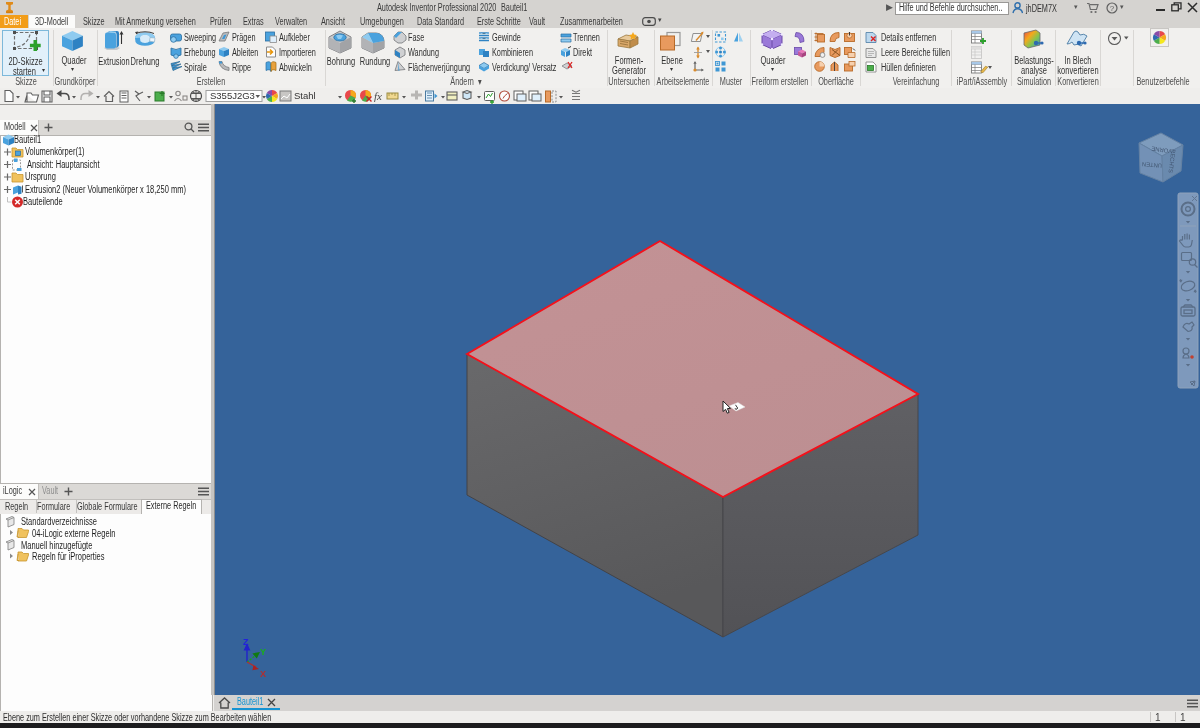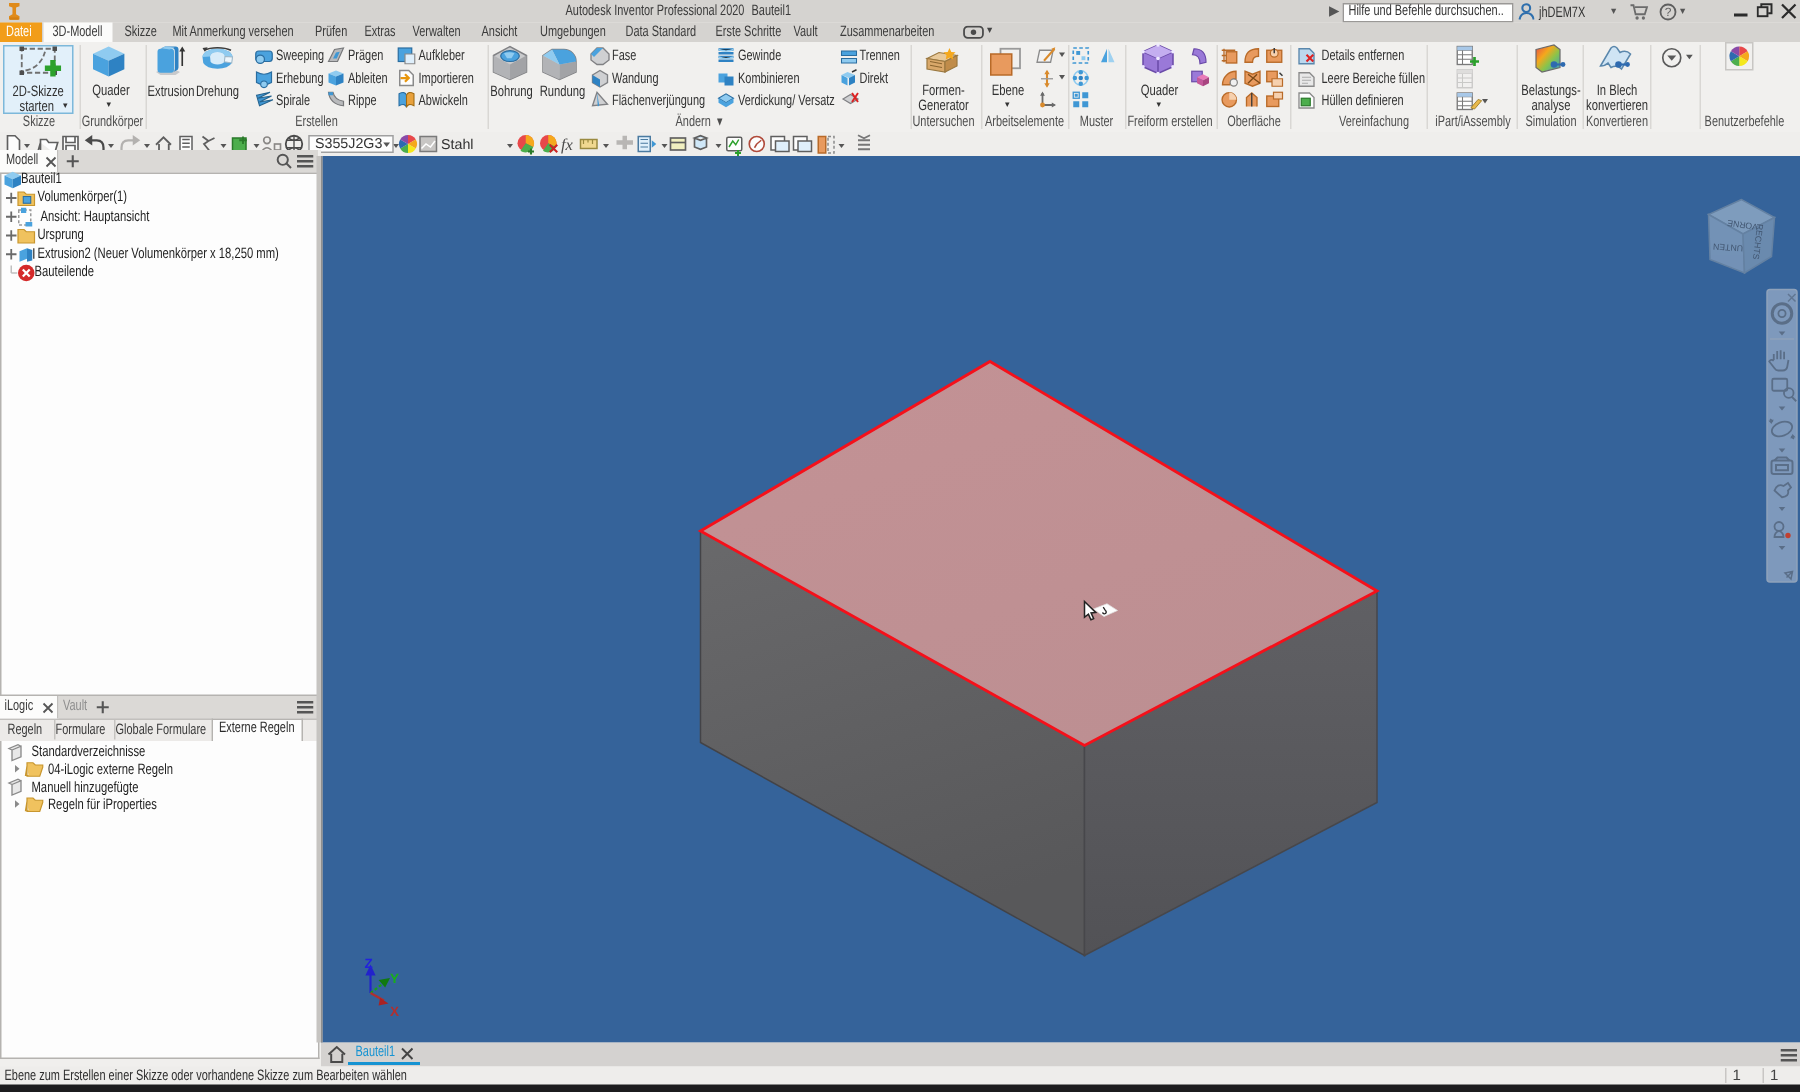--- a/index.html
+++ b/index.html
@@ -15,21 +15,21 @@
   #ribbon{left:0;top:28px;width:1200px;height:60px;background:#f1f0ee;border-bottom:1px solid #cbc9c6;}
   .gsep{position:absolute;top:2px;height:56px;width:1px;background:#d9d7d4;}
   .glabel{position:absolute;top:48px;height:11px;font-size:10px;color:#4e4e4e;
           text-align:center;line-height:11px;white-space:nowrap;transform:scaleX(.73);}
   .rlab{position:absolute;font-size:10px;color:#313131;line-height:11px;white-space:nowrap;transform:scaleX(.73);transform-origin:0 50%;}
   .rlabc{position:absolute;font-size:10px;color:#313131;line-height:10px;text-align:center;white-space:nowrap;transform:scaleX(.75);}
   .tx{transform:scaleX(.73);transform-origin:0 50%;white-space:nowrap;}
   
   #qat{left:0;top:88px;width:1200px;height:16px;background:#efeeec;border-bottom:1px solid #9c9a98;}
   
-  #leftcol{left:0;top:100px;width:214px;height:607px;background:#f0efed;}
+  #leftcol{left:0;top:120px;width:214px;height:607px;background:#f0efed;}
   .phead{position:absolute;left:0;width:212px;height:15px;background:#dbd9d6;border-bottom:1px solid #c2c0bd;}
   .pwhite{position:absolute;background:#fdfdfd;border:1px solid #b5b3b0;}
   .titem{position:absolute;font-size:10px;color:#1e1e1e;line-height:12px;white-space:nowrap;transform:scaleX(.75);transform-origin:0 50%;}
   
   #viewport{left:214px;top:104px;width:986px;height:591px;background:#35639a;}
   
   #tabbar{left:214px;top:695px;width:986px;height:16px;background:#d4d2d0;}
   #statusbar{left:0;top:711px;width:1200px;height:12px;background:#eeedeb;font-size:10px;color:#2e2e2e;}
   #bottomstrip{left:0;top:723px;width:1200px;height:5px;background:#1c1c1e;}
 </style>

